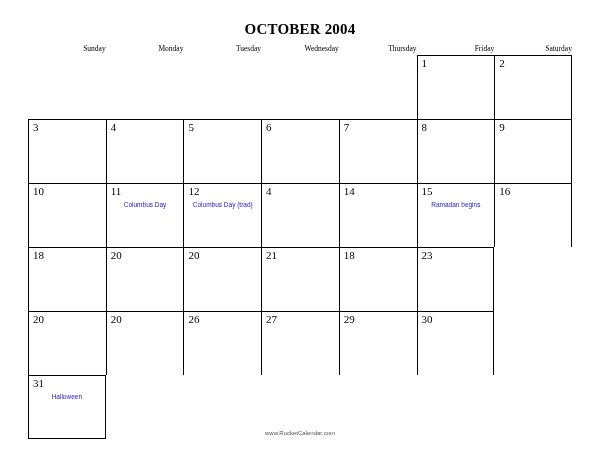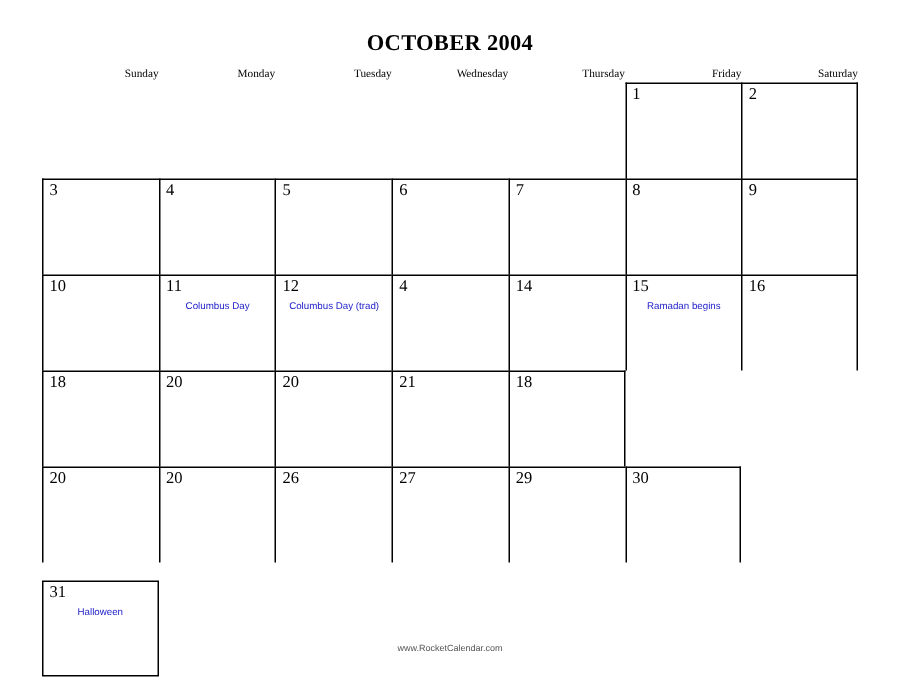--- a/index.html
+++ b/index.html
@@ -65,21 +65,20 @@
     box-sizing: border-box;
     border-left: 1px solid #000;
     border-top: 1px solid #000;
     position: relative;
   }
   .week .day:last-child {
     border-right: 1px solid #000;
   }
   .week:last-child .day {
     border-bottom: 1px solid #000;
-    margin-top: 12px;
   }
   .day.empty {
     border: none;
   }
   
   .week.partial .day.empty {
     border-left: none;
     border-top: none;
     border-bottom: none;
     border-right: none;
@@ -213,20 +212,23 @@
           </div>
           <div class="day">
             <div class="daynum">20</div>
           </div>
           <div class="day">
             <div class="daynum">21</div>
           </div>
           <div class="day">
             <div class="daynum">18</div>
           </div>
+          <div class="day">
+            <div class="daynum">23</div>
+          </div>
         </div>
         <div class="week">
           <div class="day">
             <div class="daynum">20</div>
           </div>
           <div class="day">
             <div class="daynum">20</div>
           </div>
           <div class="day">
             <div class="daynum">26</div>

